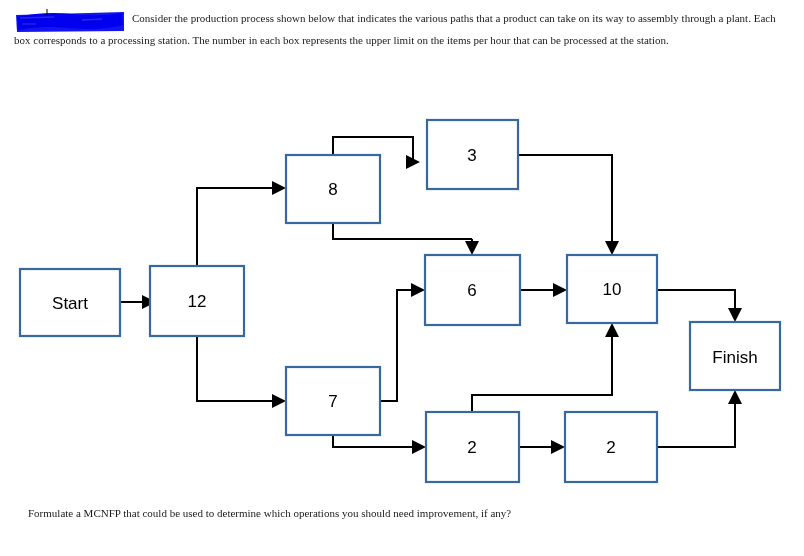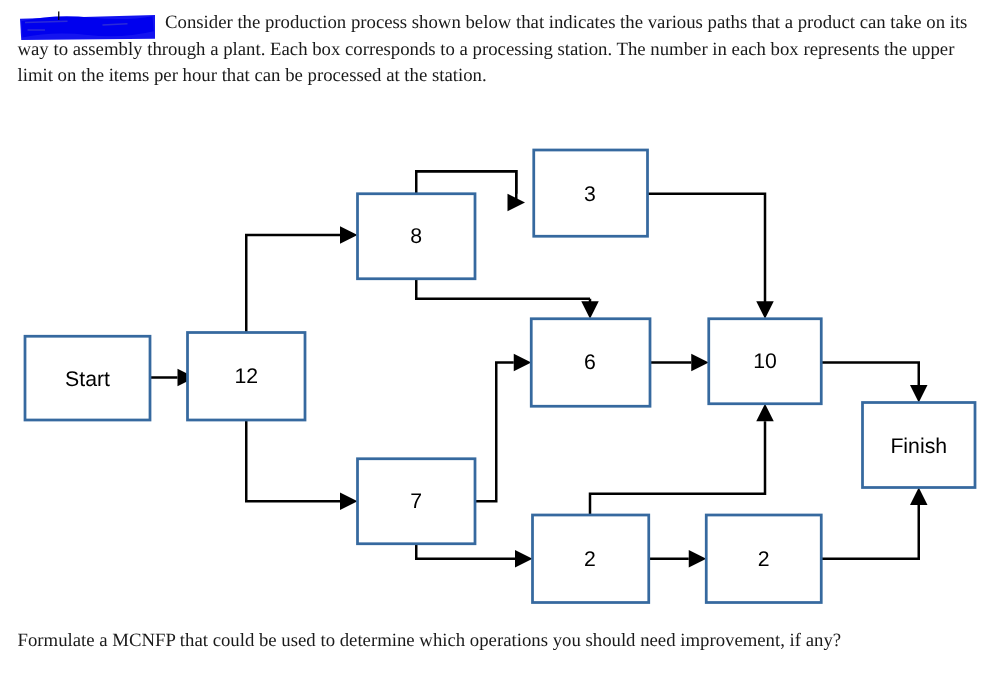--- a/index.html
+++ b/index.html
@@ -13,36 +13,36 @@
     position: relative;
     overflow: hidden;
     font-family: "Liberation Serif", serif;
     color: #000000;
   }
 
   
   .qtext {
     position: absolute;
     font-family: "Liberation Serif", serif;
-    font-size: 15px;
+    font-size: 11px;
     line-height: 21.5px;
     color: #1a1a1a;
     text-align: left;
   }
   #intro-text {
     left: 14px;
     top: 8px;
     width: 776px;
   }
   #intro-text .lead-indent {
     display: inline-block;
     width: 118px;
   }
   #closing-text {
-    left: 14px;
+    left: 28px;
     top: 503px;
     width: 760px;
   }
 
   
   #redaction {
     position: absolute;
     left: 14px;
     top: 9px;
     width: 112px;

